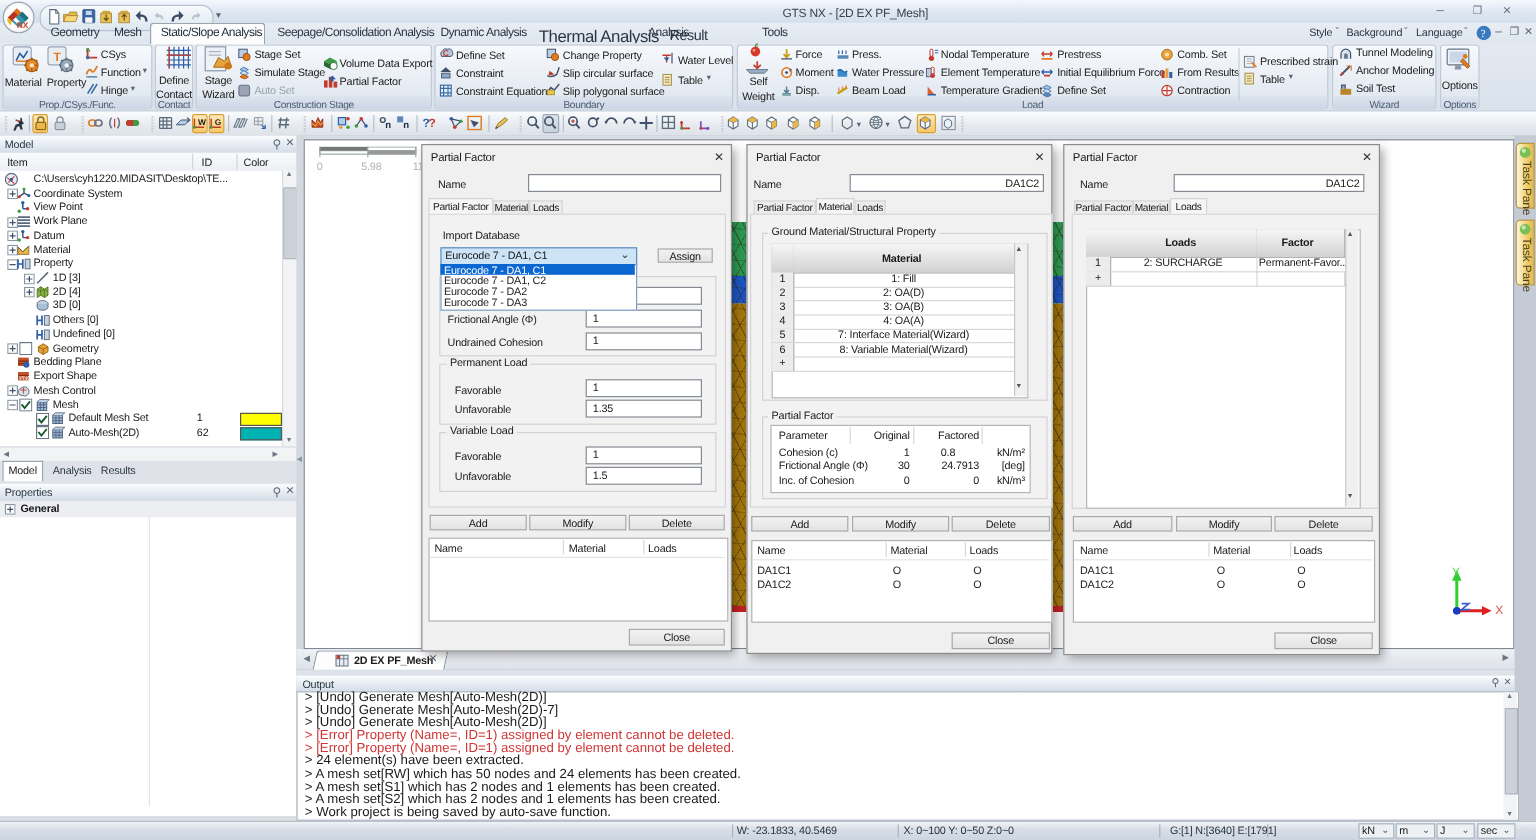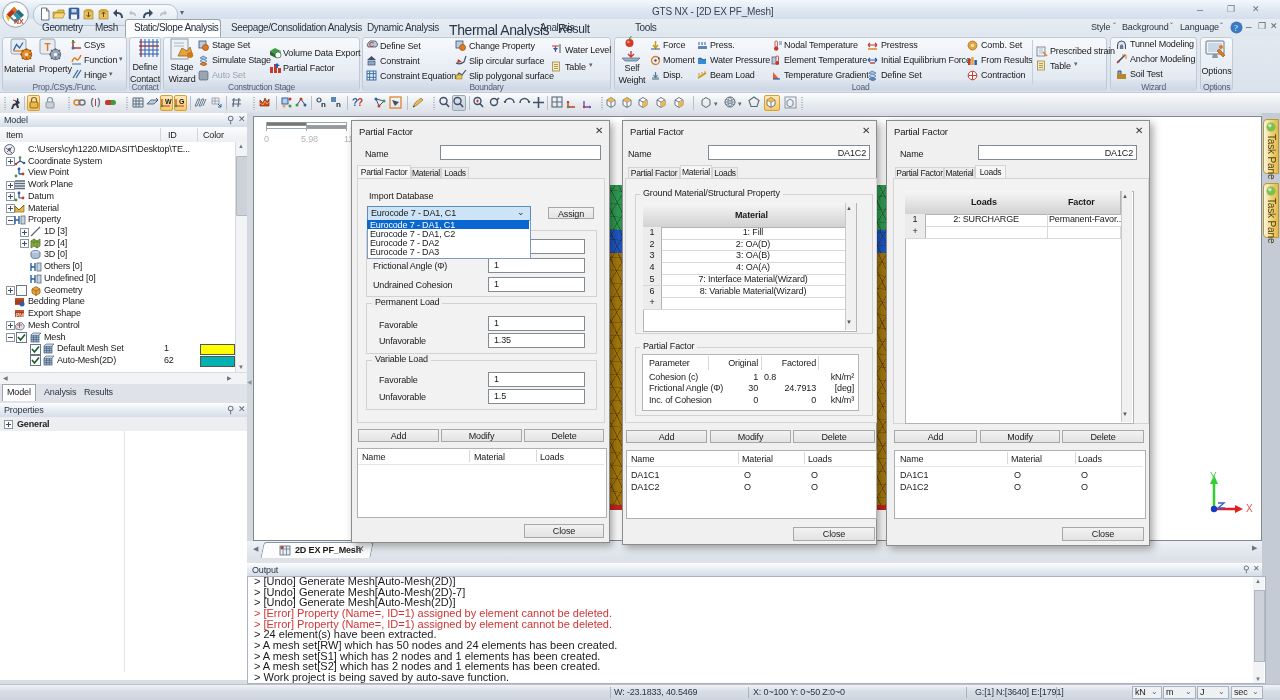--- a/index.html
+++ b/index.html
@@ -974,21 +974,21 @@
 <div class="ab tx" style="left:640px;top:341px;background:#f2f2f2;padding:0 3px;z-index:11;">Partial Factor</div>
 <div class="ab" style="left:642px;top:354px;width:215px;height:55px;background:#fff;border:1px solid #b4b4b4;z-index:11;"></div>
 <div class="ab tx" style="left:649px;top:358px;z-index:11;">Parameter</div>
 <div class="ab tx" style="left:710px;top:358px;width:48px;text-align:right;z-index:11;">Original</div>
 <div class="ab tx" style="left:764px;top:358px;width:52px;text-align:right;z-index:11;">Factored</div>
 <div class="ab" style="left:708px;top:356px;width:1px;height:14px;background:#d8d8d8;z-index:11;"></div>
 <div class="ab" style="left:761px;top:356px;width:1px;height:14px;background:#d8d8d8;z-index:11;"></div>
 <div class="ab" style="left:818px;top:356px;width:1px;height:14px;background:#d8d8d8;z-index:11;"></div>
 <div class="ab tx" style="left:649px;top:372.0px;z-index:11;">Cohesion (c)</div>
 <div class="ab tx" style="left:710px;top:372.0px;width:48px;text-align:right;z-index:11;">1</div>
-<div class="ab tx" style="left:764px;top:372.0px;width:52px;text-align:left;z-index:11;">0.8</div>
+<div class="ab tx" style="left:764px;top:372.0px;width:52px;text-align:center;z-index:11;">0.8</div>
 <div class="ab tx" style="left:820px;top:372.0px;width:34px;text-align:right;z-index:11;">kN/m²</div>
 <div class="ab tx" style="left:649px;top:383.3px;z-index:11;">Frictional Angle (Φ)</div>
 <div class="ab tx" style="left:710px;top:383.3px;width:48px;text-align:right;z-index:11;">30</div>
 <div class="ab tx" style="left:764px;top:383.3px;width:52px;text-align:right;z-index:11;">24.7913</div>
 <div class="ab tx" style="left:820px;top:383.3px;width:34px;text-align:right;z-index:11;">[deg]</div>
 <div class="ab tx" style="left:649px;top:394.6px;z-index:11;">Inc. of Cohesion</div>
 <div class="ab tx" style="left:710px;top:394.6px;width:48px;text-align:right;z-index:11;">0</div>
 <div class="ab tx" style="left:764px;top:394.6px;width:52px;text-align:right;z-index:11;">0</div>
 <div class="ab tx" style="left:820px;top:394.6px;width:34px;text-align:right;z-index:11;">kN/m³</div>
 <div class="ab btn" style="left:626px;top:430px;width:81px;height:13px;z-index:11;">Add</div>

